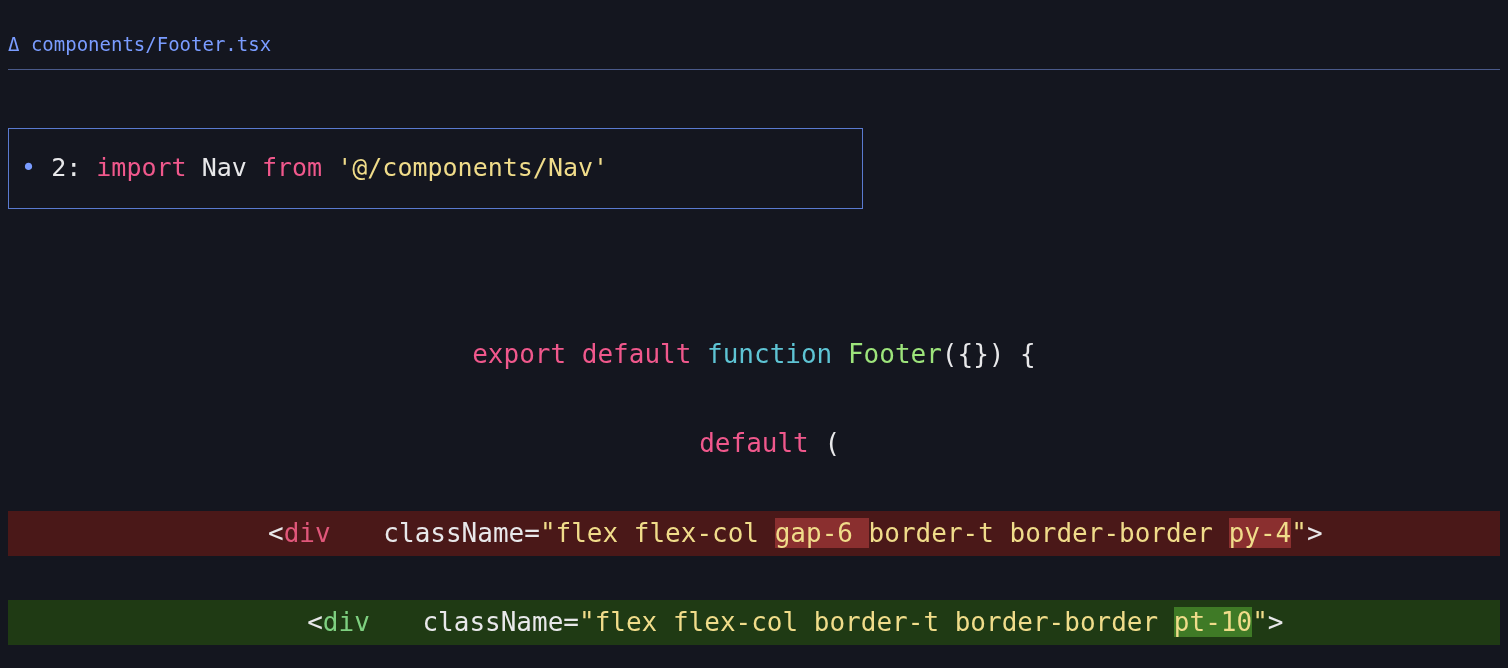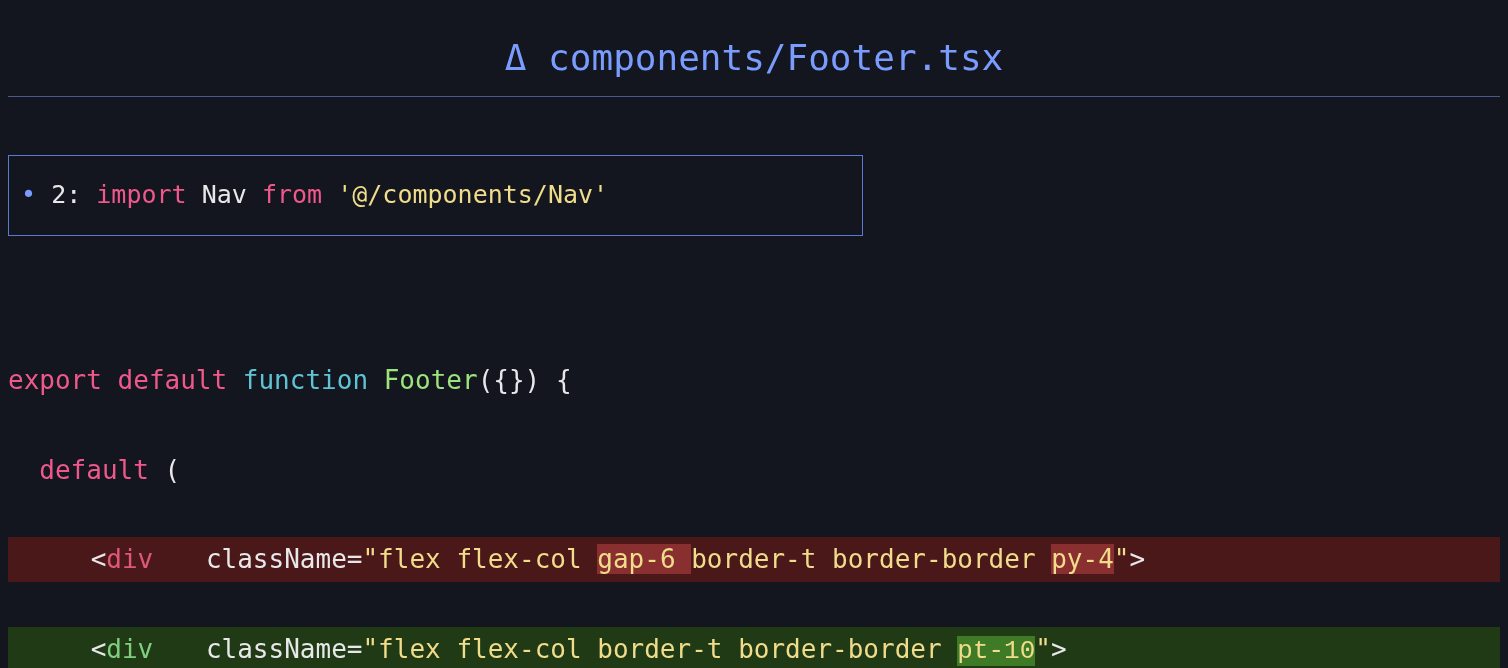--- a/index.html
+++ b/index.html
@@ -30,23 +30,22 @@
     line-height: 1.55;
     width: 1508px;
     min-height: 668px;
     overflow: hidden;
   }
   .wrap {
     padding: 30px 8px 20px 8px;
   }
   .file-hdr {
     color: var(--blue);
-    font-size: 36px;
+    font-size: 19px;
     margin: 0 0 10px 0;
-    text-align: center;
   }
   .file-hdr .delta {
     display: inline-block;
   }
   .divider {
     height: 1px;
     background: var(--blue-divider);
     margin: 0 0 58px 0;
   }
   .hunk-box {
@@ -70,25 +69,26 @@
   .tagname-g{ color: var(--tag-green); }
   .attr { color: var(--white); margin-left: 37px; }
   .code {
     white-space: pre;
     font-size: 26px;
     line-height: 1.72;
   }
   .diff-line {
     display: block;
     width: 100%;
+    text-align: center;
   }
   .del-bg { background: var(--deleted-bg); }
   .del-hl { background: var(--deleted-hl); margin-top: 10px; }
   .add-bg { background: var(--added-bg); }
-  .add-hl { background: var(--added-hl); font-family: Liberation Mono, monospace; }
+  .add-hl { background: var(--added-hl); }
   .pad20 { display:inline-block; width: 20px; }
 </style>
 </head>
 <body>
 
 <div class="wrap">
 
   <div class="file-hdr">
     <span class="delta">Δ</span>
     <span>components/Footer.tsx</span>

